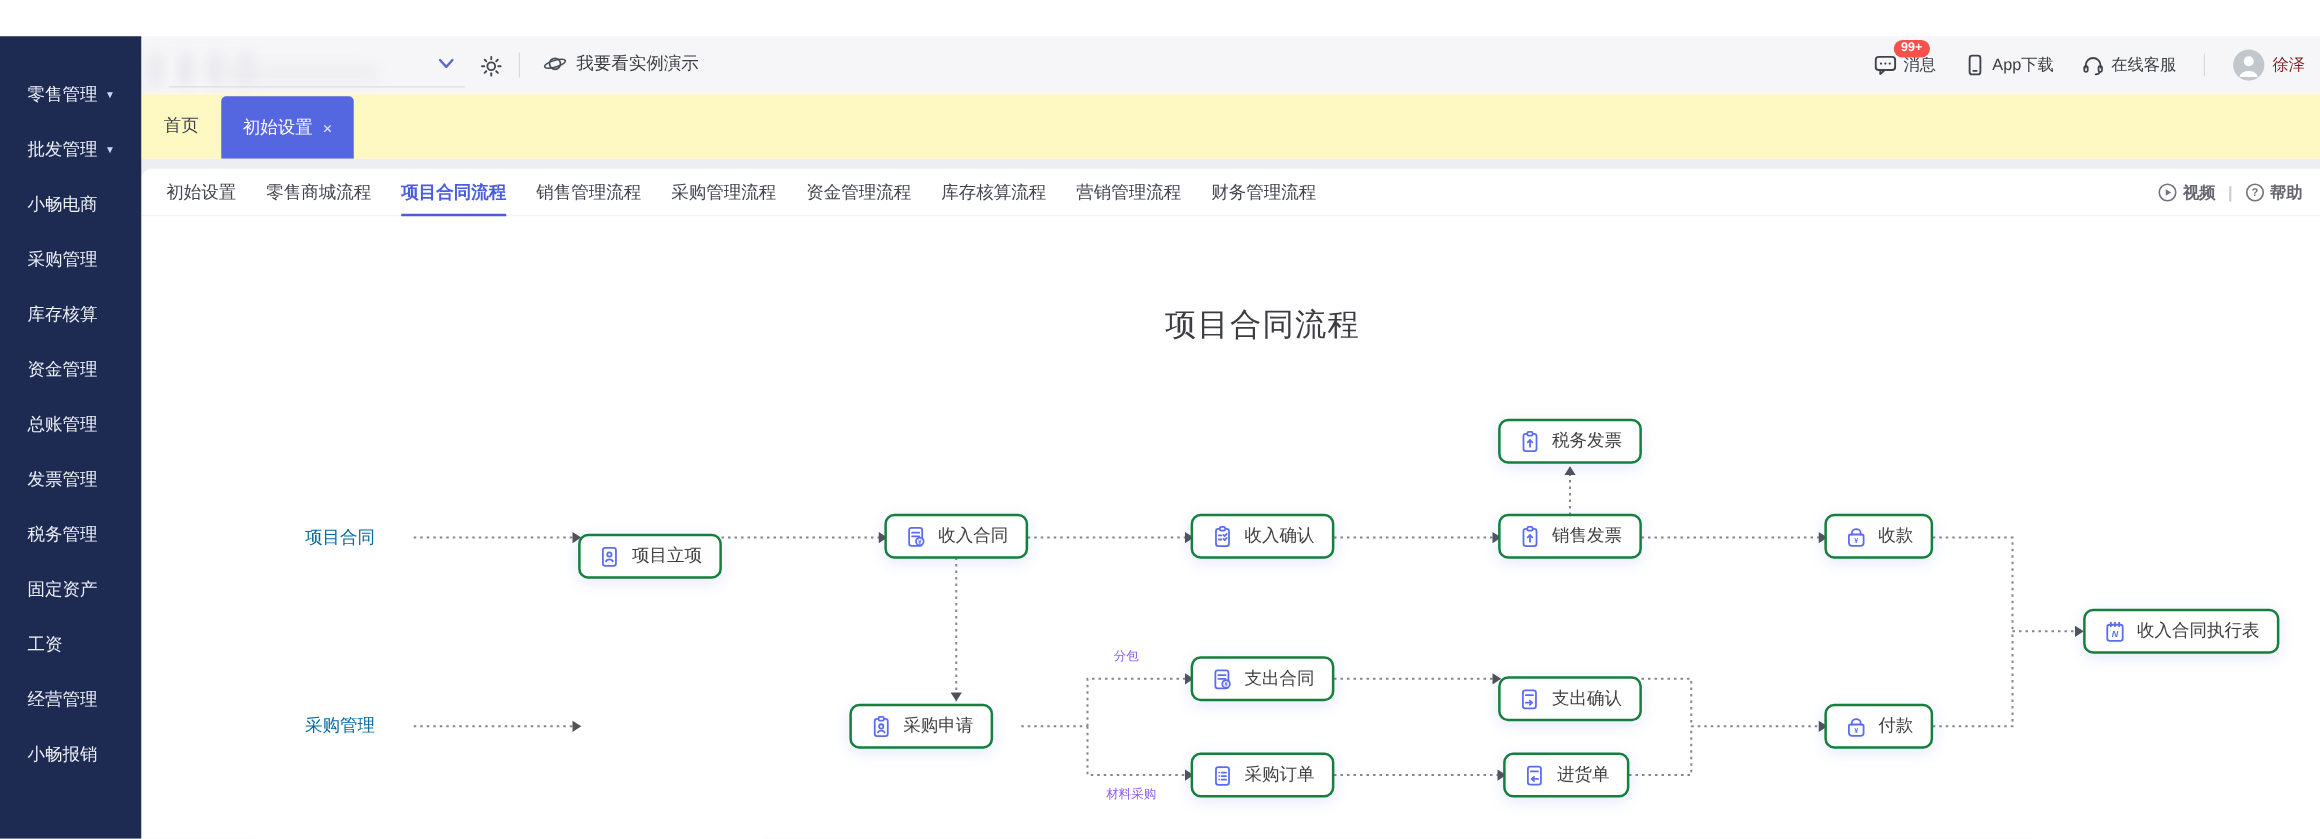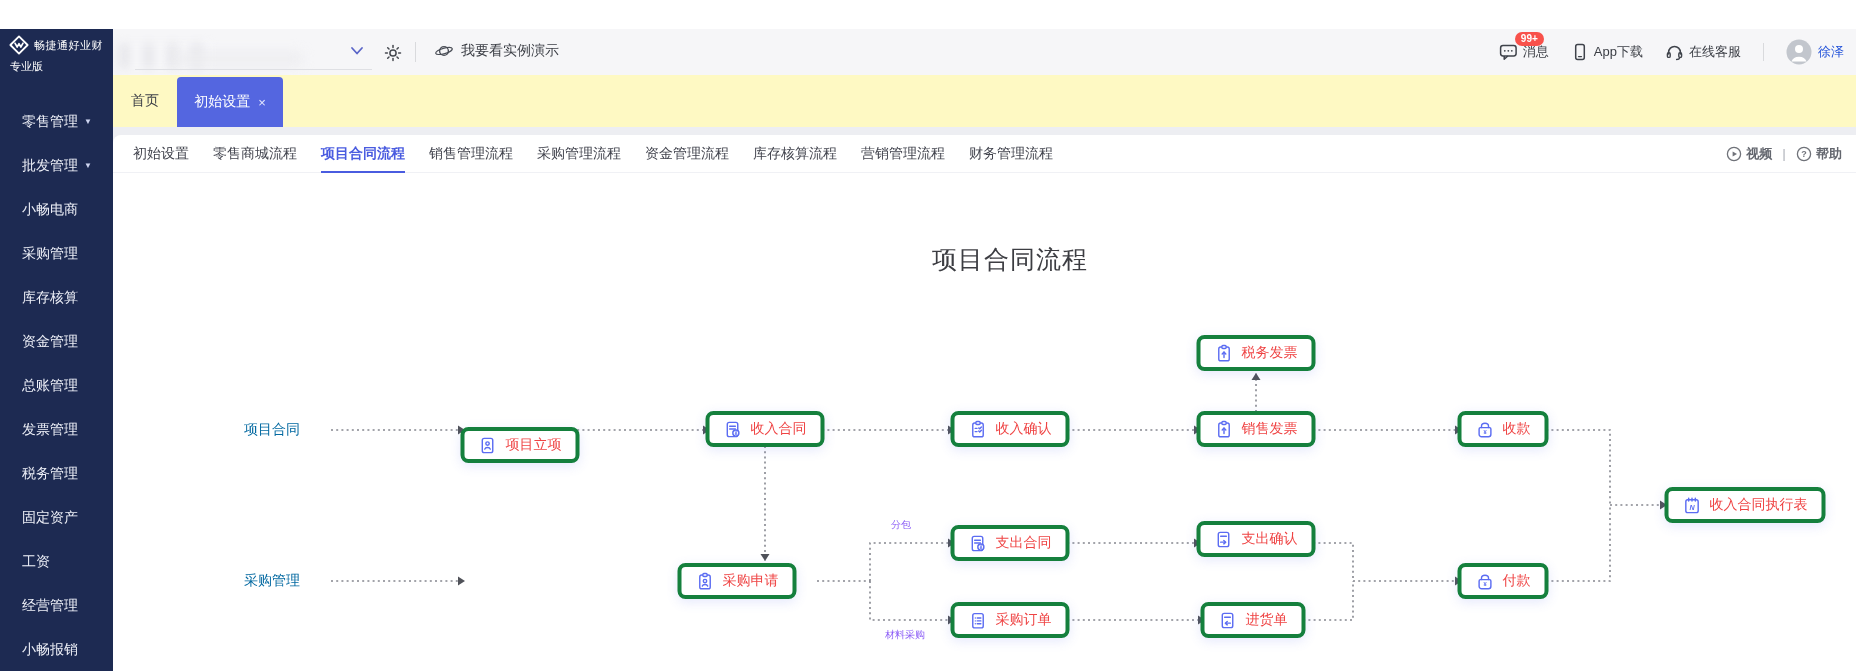--- a/index.html
+++ b/index.html
@@ -30,21 +30,21 @@
   .chev { position:absolute; left:237px; top:17px; }
   .gearwrap { position:absolute; left:271px; top:15px; cursor:pointer; }
   .vdiv1 { position:absolute; left:302px; top:13px; height:20px; border-left:1px solid #d9dadd; }
   .demo { position:absolute; left:321px; top:13px; display:flex; align-items:center; gap:7px;
     font-size:14px; color:#3a3d44; cursor:pointer; }
   .tb-right { position:absolute; right:0; top:0; height:46px; display:flex; align-items:center; gap:22px; padding-right:0; }
   .tb-item { display:flex; align-items:center; gap:5px; font-size:13px; color:#3a3d44; cursor:pointer; position:relative; }
   .badge { position:absolute; top:-11px; left:16px; background:#f8514b; color:#fff; font-size:10px;
     line-height:14px; padding:0 6px; border-radius:8px; font-weight:bold; }
   .vdiv2 { height:18px; border-left:1px solid #d9dadd; }
-  .user { display:flex; align-items:center; gap:6px; font-size:13px; color:#1d4ed8; cursor:pointer;
+  .user { display:flex; align-items:center; gap:6px; font-size:13px; color:#7f1d1d; cursor:pointer;
     width:70px; overflow:hidden; white-space:nowrap; }
 
   
   .wtabs { position:absolute; left:113px; top:75px; right:0; height:52px; background:#fef9c3; display:flex; align-items:stretch; }
   .wtab-home { width:64px; display:flex; align-items:center; justify-content:center; font-size:14px; color:#3c3f47; cursor:pointer; }
   .wtab-active { width:106px; margin-top:2px; background:#5466e0; border-radius:4px 4px 0 0; color:#fff;
     display:flex; align-items:center; justify-content:center; gap:8px; font-size:14px; cursor:pointer; }
   .wtab-close { font-size:13px; color:#e6e9ff; cursor:pointer; line-height:1; }
 
   
@@ -57,46 +57,34 @@
   .ptab-right { margin-left:auto; display:flex; align-items:center; gap:10px; font-size:13px; color:#63666e;font-weight:bold; }
   .ptab-tool { display:flex; align-items:center; gap:4px; cursor:pointer; }
   .ptab-sep { color:#c8cacf; }
 
   
   .flow { position:absolute; left:0; top:38px; right:0; bottom:0; }
   .flow-title { position:absolute; left:897px; top:70px; transform:translateX(-50%);
     font-size:25px; color:#3c3d42; font-weight:500; letter-spacing:1px; }
   .flow-svg { position:absolute; left:0; top:-38px; width:1743px; height:536px; pointer-events:none; }
   .fnode { position:absolute; transform:translate(-50%,-50%); display:flex; align-items:center; gap:8px;
-    background:#fff; border:4px solid #15803d; border-radius:8px; height:36px; padding:0 14px;
-    box-shadow:0 3px 12px rgba(93,110,235,.16); font-size:14px; color:#ef4444; white-space:nowrap; cursor:pointer; }
+    background:#fff; border:2px solid #15803d; border-radius:8px; height:36px; padding:0 14px;
+    box-shadow:0 3px 12px rgba(93,110,235,.16); font-size:14px; color:#404040; white-space:nowrap; cursor:pointer; }
   .frlabel { position:absolute; transform:translate(-50%,-50%); font-size:14px; color:#0369a1; white-space:nowrap; }
   .felabel { position:absolute; transform:translate(-50%,-50%); font-size:10px; color:#8b5cf6; white-space:nowrap; }
   svg.ic { display:block; }
 </style>
 </head>
 <body>
 
 <div class="stage">
 
   <div class="topstrip"></div>
 
   <div class="sidebar">
-    <div class="brand">
-      <div class="brand-row">
-        <span>
-          <svg class="ic" width="22" height="22" viewBox="0 0 24 24">
-            <path d="M12 2.6 L21.4 12 L12 21.4 L2.6 12 Z" fill="none" stroke="#fff" stroke-width="2" stroke-linejoin="round"></path>
-            <path d="M7.6 10 L10 14.2 L12 10.6 L14 14.2 L16.4 10" fill="none" stroke="#fff" stroke-width="1.8" stroke-linecap="round" stroke-linejoin="round"></path>
-          </svg>
-        </span>
-        <span class="brand-name">畅捷通好业财</span>
-      </div>
-      <div class="brand-edition">专业版</div>
-    </div>
     <div class="menu" id="sidebar-menu">
         <div class="menu-item">
           <span>零售管理</span>
           <span class="caret">▼</span>
         </div>
         <div class="menu-item">
           <span>批发管理</span>
           <span class="caret">▼</span>
         </div>
         <div class="menu-item">
@@ -378,21 +366,21 @@
                 <svg class="ic" width="19" height="19" viewBox="0 0 20 20" fill="none" stroke="#5b6cf2" stroke-width="1.5" stroke-linecap="round" stroke-linejoin="round">
                   <rect x="4" y="2.5" width="11" height="15" rx="2"></rect>
                   <line x1="6.5" y1="6.5" x2="12.5" y2="6.5"></line>
                   <line x1="6.5" y1="9.5" x2="12.5" y2="9.5"></line>
                   <circle cx="13" cy="13.8" r="3.2" fill="#fff"></circle>
                   <text x="13" y="16" font-size="5.5" text-anchor="middle" fill="#5b6cf2" stroke="none" font-weight="bold">¥</text>
                 </svg>
               </span>
               <span>支出合同</span>
             </div>
-            <div class="fnode" style="left: 1143px; top: 366px;">
+            <div class="fnode" style="left: 1143px; top: 386px;">
               <span>
                 <svg class="ic" width="19" height="19" viewBox="0 0 20 20" fill="none" stroke="#5b6cf2" stroke-width="1.5" stroke-linecap="round" stroke-linejoin="round">
                   <rect x="4" y="2.5" width="11" height="15" rx="2"></rect>
                   <line x1="6.5" y1="6.5" x2="12.5" y2="6.5"></line>
                   <line x1="6.5" y1="12.8" x2="11.3" y2="12.8"></line>
                   <path d="M9.8 11 L11.8 12.8 L9.8 14.6"></path>
                 </svg>
               </span>
               <span>支出确认</span>
             </div>

